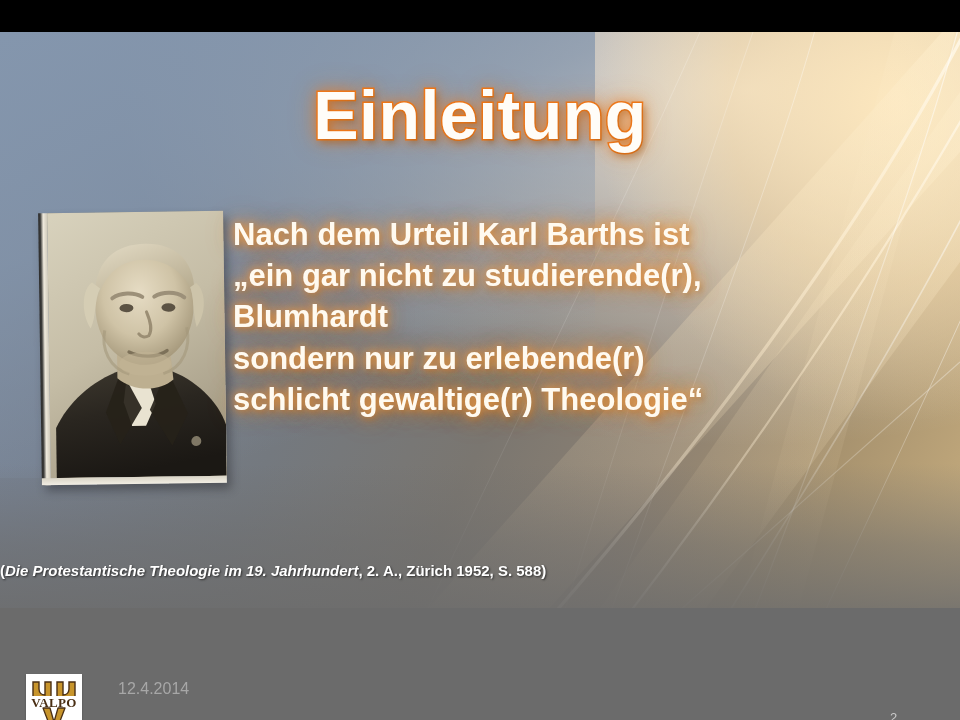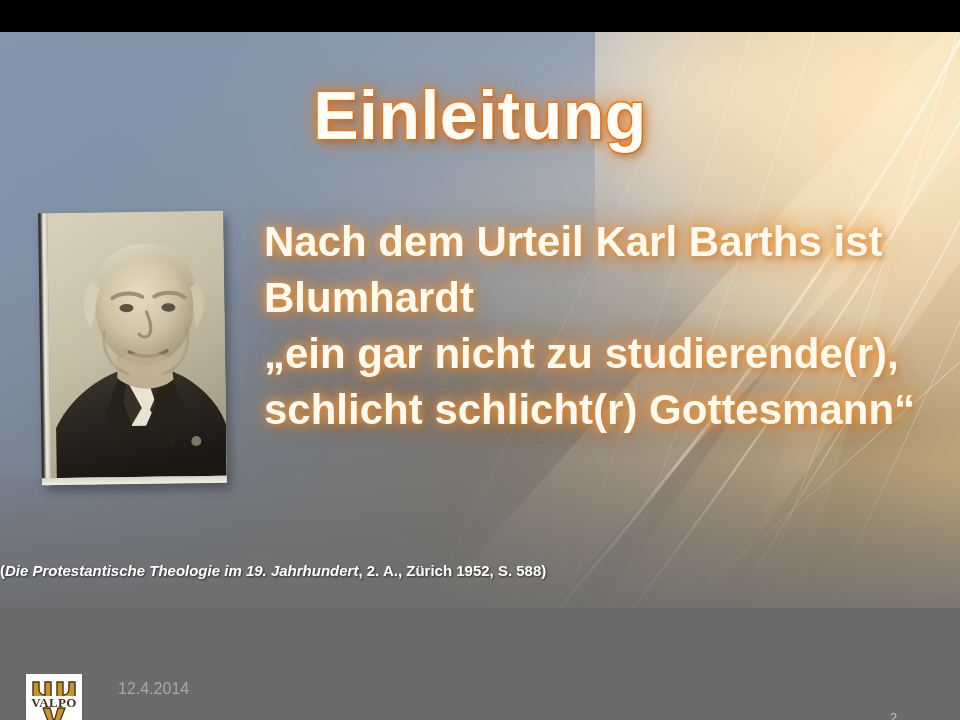--- a/index.html
+++ b/index.html
@@ -69,22 +69,22 @@
   }
   .photo{
     position:absolute;left:9px;top:0;right:0;bottom:7px;
     overflow:hidden;
     background:#b9b29d;
   }
   .photo svg{display:block;width:100%;height:100%;}
 
   
   .body-text{
-    position:absolute;left:264px;top:182px;width:660px;
-    font-size:42px;font-weight:bold;line-height:1.33;
+    position:absolute;left:233px;top:182px;width:660px;
+    font-size:31px;font-weight:bold;line-height:1.33;
     color:#fffaf0;
     text-shadow:
       0 0 9px rgba(247,160,70,.95),
       0 0 18px rgba(240,135,40,.70),
       0 0 30px rgba(225,120,30,.45),
       2px 3px 5px rgba(110,70,25,.35);
   }
   .body-text .ln{display:block;white-space:nowrap;}
 
   
@@ -228,23 +228,24 @@
         <path d="M0,0 L176,0 L176,265 L0,265 Z" fill="none"></path>
         <circle cx="146" cy="230" r="5" fill="#cdc2a5" opacity="0.55"></circle>
       </svg>
     </div>
     <div class="photo-bevel-l"></div>
     <div class="photo-bevel-b"></div>
   </div>
 
   <div class="body-text">
     <span class="ln">Nach dem Urteil Karl Barths ist</span>
+    <span class="ln">„ein gar nicht zu studierende(r),</span>
     <span class="ln">Blumhardt</span>
-    <span class="ln">„ein gar nicht zu studierende(r),</span>
-    <span class="ln">schlicht schlicht(r) Gottesmann“</span>
+    <span class="ln">sondern nur zu erlebende(r)</span>
+    <span class="ln">schlicht gewaltige(r) Theologie“</span>
   </div>
 
   <div class="citation"><span>(</span><i>Die Protestantische Theologie im 19. Jahrhundert</i><span>, 2. A., Zürich 1952, S. 588)</span></div>
 
   <div class="logo">
     <svg viewBox="0 0 56 58">
       <rect width="56" height="58" fill="#ffffff"></rect>
 
       <path d="M7,8 L13,8 L13,15 C13,19 16,21 19,21 L19,8 L25,8 L25,22 C25,27 20,30 15,30 C10,30 7,26 7,22 Z" fill="#c8952c" stroke="#4a2f14" stroke-width="1.4"></path>
       <path d="M31,8 L37,8 L37,21 C40,21 43,19 43,15 L43,8 L49,8 L49,22 C49,26 46,30 41,30 C36,30 31,27 31,22 Z" fill="#c8952c" stroke="#4a2f14" stroke-width="1.4"></path>

